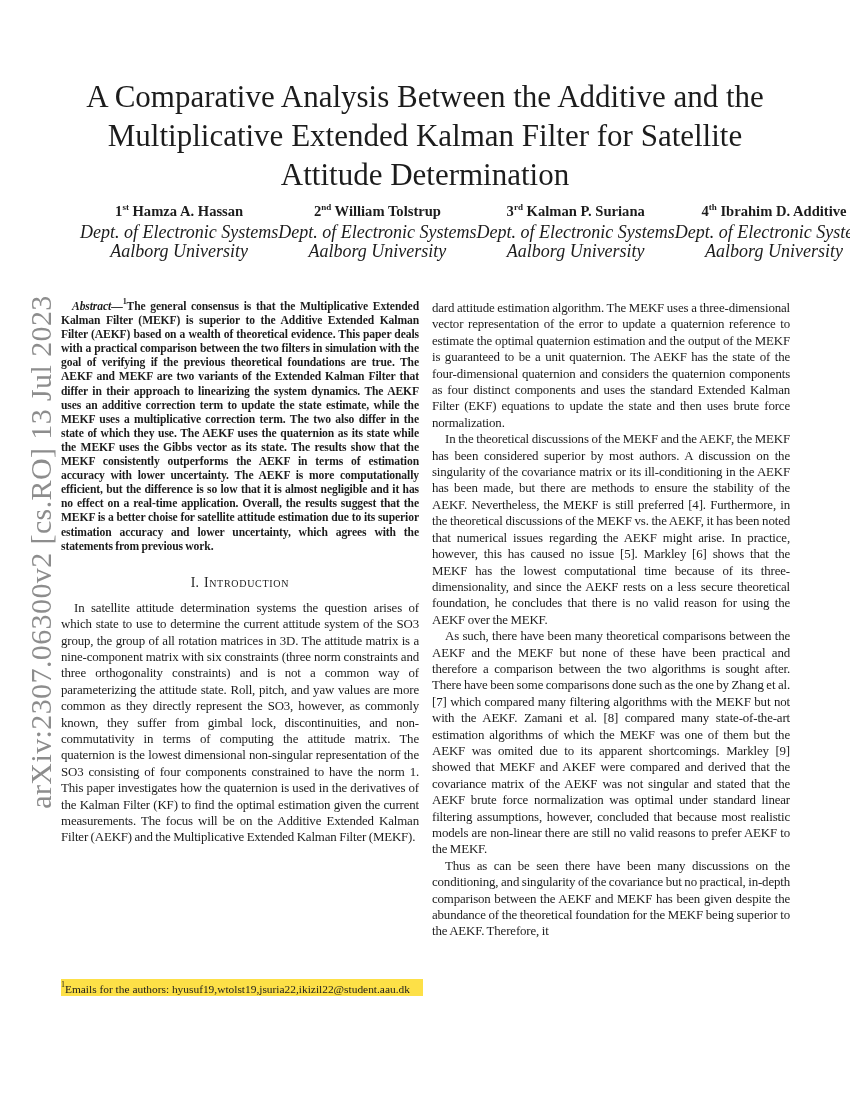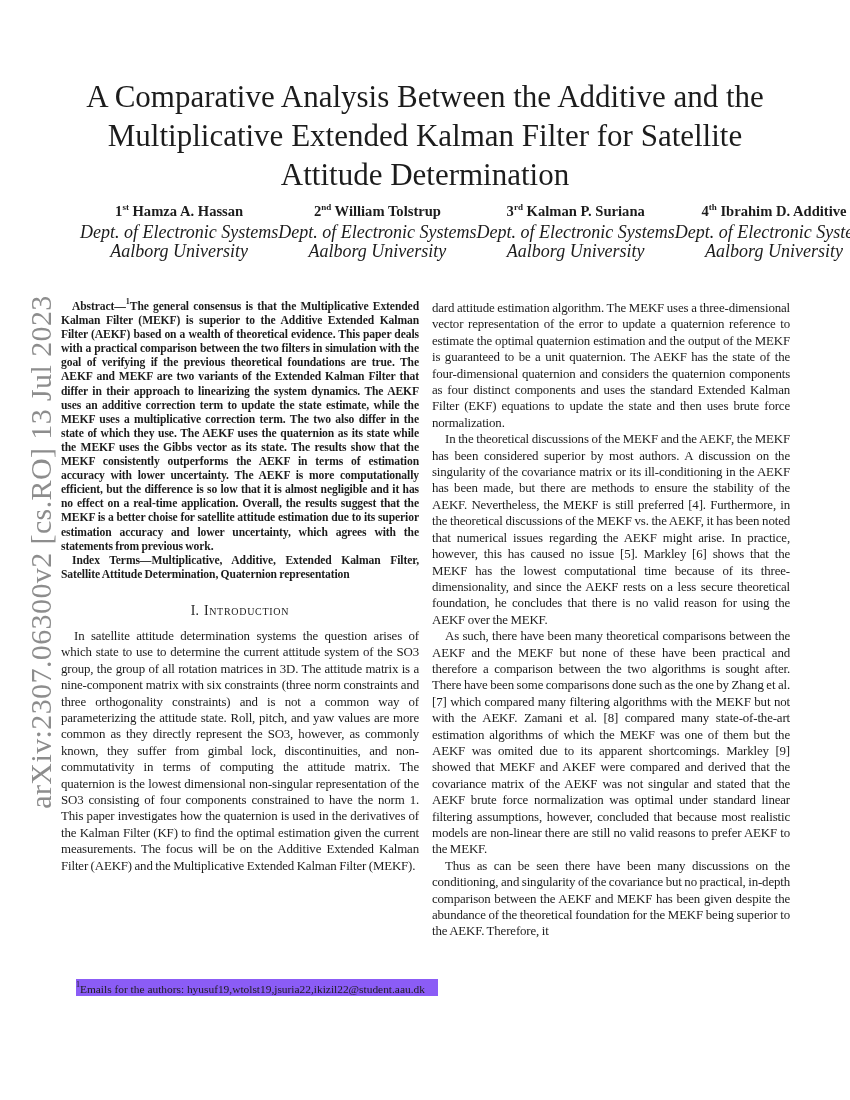--- a/index.html
+++ b/index.html
@@ -65,21 +65,21 @@
   .col-right { left: 432px; }
 
   .abstract {
     font-size: 11.6px;
     font-weight: 700;
     line-height: 14.1px;
     text-indent: 11px;
     letter-spacing: -0.1px;
     word-spacing: -0.4px;
   }
-  .abstract .lead { }
+  .abstract .lead { font-style: italic; }
   .abstract sup, .footnote sup {
     font-size: 8px;
     line-height: 0;
     position: relative;
     top: -1px;
   }
 
   .section-heading {
     margin-top: 20px;
     margin-bottom: 9px;
@@ -96,24 +96,24 @@
     line-height: 16.4px;
     text-indent: 13px;
     letter-spacing: -0.15px;
     word-spacing: -0.5px;
   }
   .no-indent { text-indent: 0; font-family: Liberation Serif, serif; }
 
   
   .footnote {
     position: absolute;
-    left: 76px; top: 979px; width: 362px;
+    left: 61px; top: 979px; width: 362px;
     font-size: 11.4px;
     line-height: 14px;
-    background: #8b5cf6;
+    background: #fde047;
     padding-top: 3px;
   }
 </style>
 </head>
 <body>
 
 <div class="page">
 
   <div class="arxiv-stamp">arXiv:2307.06300v2  [cs.RO]  13 Jul 2023</div>
 
@@ -137,21 +137,20 @@
     </div>
     <div class="author">
       <div class="author-name"><span>4</span><sup>th</sup><span> Ibrahim D. Additive</span></div>
       <div class="author-dept">Dept. of Electronic Systems</div>
       <div class="author-univ">Aalborg University</div>
     </div>
   </div>
 
   <div class="col col-left">
     <p class="abstract"><span class="lead">Abstract—</span><sup>1</sup><span>The general consensus is that the Multiplicative Extended Kalman Filter (MEKF) is superior to the Additive Extended Kalman Filter (AEKF) based on a wealth of theoretical evidence. This paper deals with a practical comparison between the two filters in simulation with the goal of verifying if the previous theoretical foundations are true. The AEKF and MEKF are two variants of the Extended Kalman Filter that differ in their approach to linearizing the system dynamics. The AEKF uses an additive correction term to update the state estimate, while the MEKF uses a multiplicative correction term. The two also differ in the state of which they use. The AEKF uses the quaternion as its state while the MEKF uses the Gibbs vector as its state. The results show that the MEKF consistently outperforms the AEKF in terms of estimation accuracy with lower uncertainty. The AEKF is more computationally efficient, but the difference is so low that it is almost negligible and it has no effect on a real-time application. Overall, the results suggest that the MEKF is a better choise for satellite attitude estimation due to its superior estimation accuracy and lower uncertainty, which agrees with the statements from previous work.</span></p>
-    <p class="abstract"><span class="lead">Index Terms—</span><span>Multiplicative, Additive, Extended Kalman Filter, Satellite Attitude Determination, Quaternion representation</span></p>
 
     <h2 class="section-heading"><span class="sec-num">I.</span><span class="sec-title">Introduction</span></h2>
 
     <p class="body-par">In satellite attitude determination systems the question arises of which state to use to determine the current attitude system of the SO3 group, the group of all rotation matrices in 3D. The attitude matrix is a nine-component matrix with six constraints (three norm constraints and three orthogonality constraints) and is not a common way of parameterizing the attitude state. Roll, pitch, and yaw values are more common as they directly represent the SO3, however, as commonly known, they suffer from gimbal lock, discontinuities, and non-commutativity in terms of computing the attitude matrix. The quaternion is the lowest dimensional non-singular representation of the SO3 consisting of four components constrained to have the norm 1. This paper investigates how the quaternion is used in the derivatives of the Kalman Filter (KF) to find the optimal estimation given the current measurements. The focus will be on the Additive Extended Kalman Filter (AEKF) and the Multiplicative Extended Kalman Filter (MEKF).</p>
   </div>
 
   <div class="col col-right">
     <p class="body-par no-indent">dard attitude estimation algorithm. The MEKF uses a three-dimensional vector representation of the error to update a quaternion reference to estimate the optimal quaternion estimation and the output of the MEKF is guaranteed to be a unit quaternion. The AEKF has the state of the four-dimensional quaternion and considers the quaternion components as four distinct components and uses the standard Extended Kalman Filter (EKF) equations to update the state and then uses brute force normalization.</p>
     <p class="body-par">In the theoretical discussions of the MEKF and the AEKF, the MEKF has been considered superior by most authors. A discussion on the singularity of the covariance matrix or its ill-conditioning in the AEKF has been made, but there are methods to ensure the stability of the AEKF. Nevertheless, the MEKF is still preferred [4]. Furthermore, in the theoretical discussions of the MEKF vs. the AEKF, it has been noted that numerical issues regarding the AEKF might arise. In practice, however, this has caused no issue [5]. Markley [6] shows that the MEKF has the lowest computational time because of its three-dimensionality, and since the AEKF rests on a less secure theoretical foundation, he concludes that there is no valid reason for using the AEKF over the MEKF.</p>
     <p class="body-par">As such, there have been many theoretical comparisons between the AEKF and the MEKF but none of these have been practical and therefore a comparison between the two algorithms is sought after. There have been some comparisons done such as the one by Zhang et al. [7] which compared many filtering algorithms with the MEKF but not with the AEKF. Zamani et al. [8] compared many state-of-the-art estimation algorithms of which the MEKF was one of them but the AEKF was omited due to its apparent shortcomings. Markley [9] showed that MEKF and AKEF were compared and derived that the covariance matrix of the AEKF was not singular and stated that the AEKF brute force normalization was optimal under standard linear filtering assumptions, however, concluded that because most realistic models are non-linear there are still no valid reasons to prefer AEKF to the MEKF.</p>

